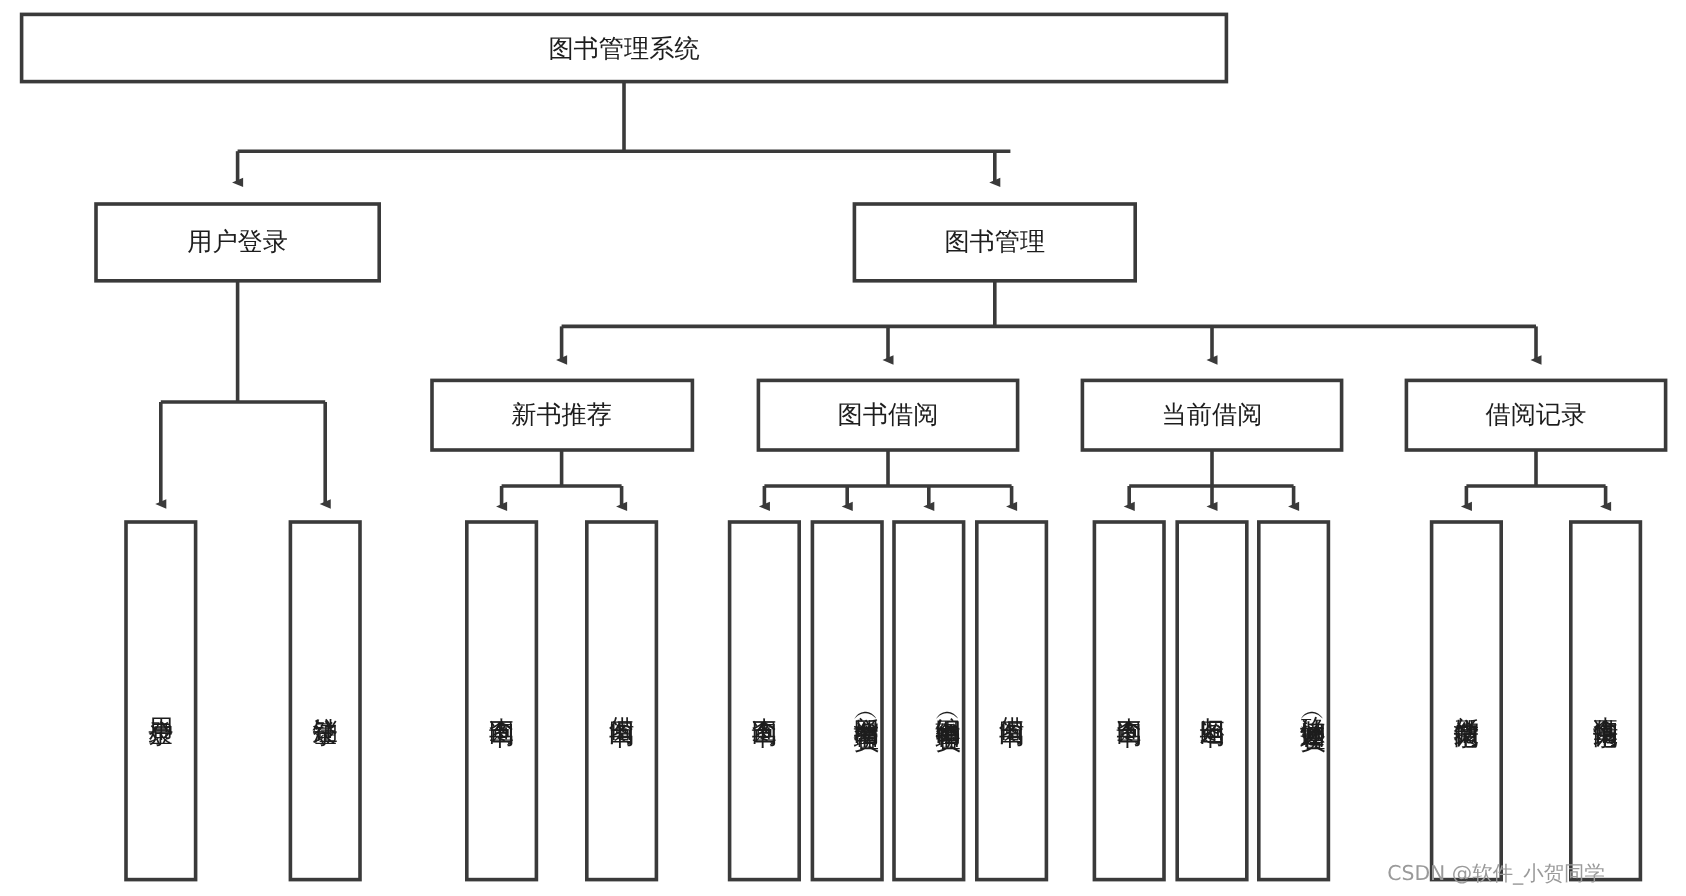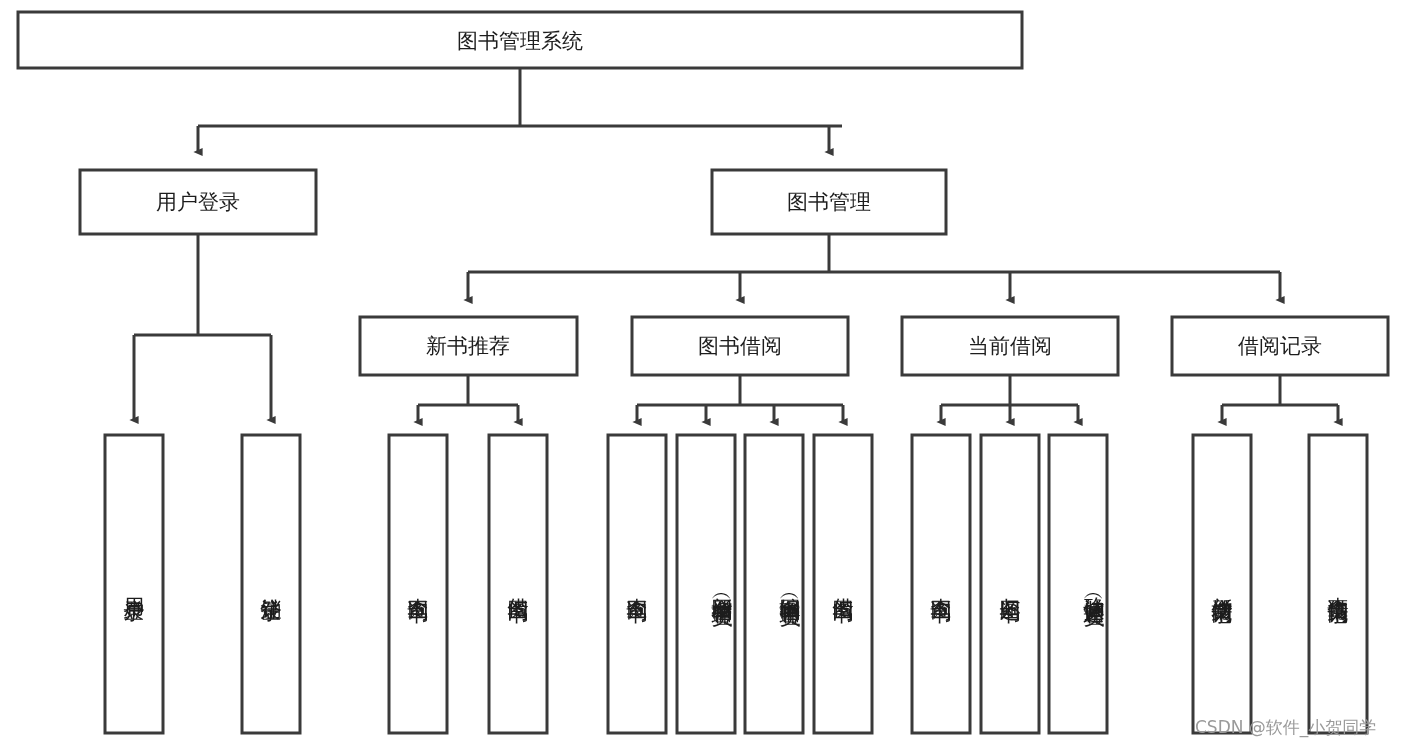--- a/index.html
+++ b/index.html
@@ -211,15 +211,15 @@
   <div class="node-label-v" style="left:608px; top:435px; width:58px; height:298px; display:flex; align-items:center; justify-content:center;">查询图书</div>
   <div class="node-label-v" style="left:677px; top:441px; width:58px; height:292px; display:flex; align-items:flex-start; justify-content:center;">新增图书（管理员）</div>
   <div class="node-label-v" style="left:745px; top:441px; width:58px; height:292px; display:flex; align-items:flex-start; justify-content:center;">编辑图书（管理员）</div>
   <div class="node-label-v" style="left:814px; top:435px; width:58px; height:298px; display:flex; align-items:center; justify-content:center;">借阅图书</div>
   <div class="node-label-v" style="left:912px; top:435px; width:58px; height:298px; display:flex; align-items:center; justify-content:center;">查询图书</div>
   <div class="node-label-v" style="left:981px; top:435px; width:58px; height:298px; display:flex; align-items:center; justify-content:center;">归还图书</div>
   <div class="node-label-v" style="left:1049px; top:441px; width:58px; height:292px; display:flex; align-items:flex-start; justify-content:center;">确认归还（管理员）</div>
   <div class="node-label-v" style="left:1193px; top:435px; width:58px; height:298px; display:flex; align-items:center; justify-content:center;">新增借阅记录</div>
   <div class="node-label-v" style="left:1309px; top:435px; width:58px; height:298px; display:flex; align-items:center; justify-content:center;">查询借阅记录</div>
 
-  <div class="watermark" style="left:1195px; top:716px;">CSDN @软件_小贺同学</div>
+  <div class="watermark" style="left:1156px; top:716px;">CSDN @软件_小贺同学</div>
 
 </div>
 
 </body></html>

